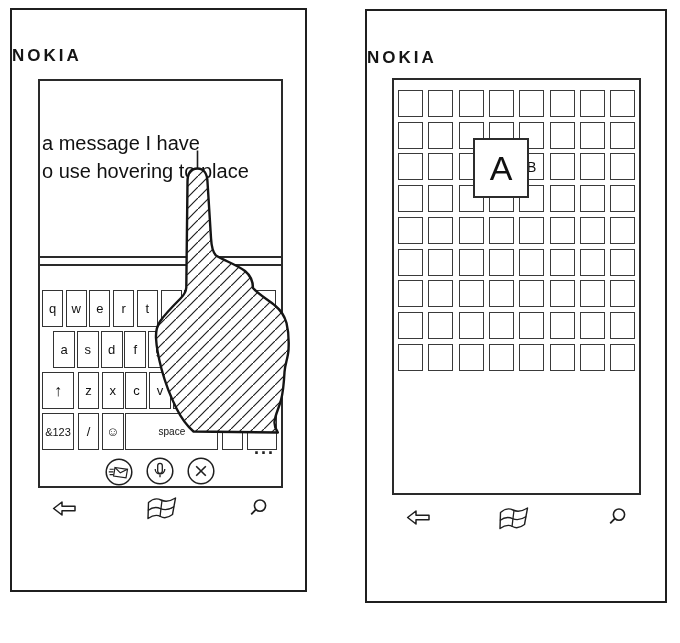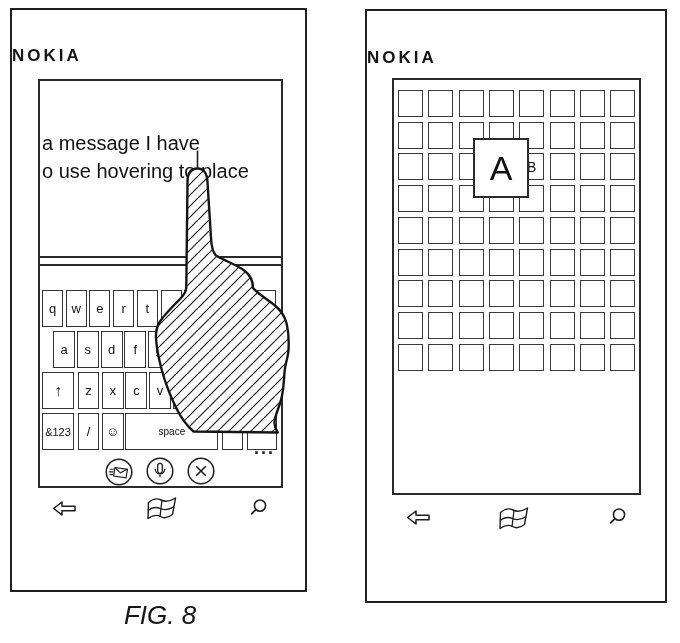--- a/index.html
+++ b/index.html
@@ -137,21 +137,20 @@
       </svg>
     </span>
     <span class="navicon" style="left:236px;top:488px;">
       <svg viewBox="0 0 20 20" width="20" height="20">
         <circle cx="12" cy="7.6" r="5.6" fill="none" stroke="#1f1f1f" stroke-width="1.6"></circle>
         <path d="M7.8,11.6 L3.2,16.4" stroke="#1f1f1f" stroke-width="1.8"></path>
       </svg>
     </span>
   </div>
 
-  <div class="figlabel figlabel8">FIG. 8</div>
 
   <div class="phone phone5">
     <div class="brand brand5">NOKIA</div>
 
     <div class="screen screen5" id="grid">
       <div class="popup">
         <span>A</span>
       </div>
     <div class="gcell" style="left: 4px; top: 10px;"></div>
         <div class="gcell" style="left: 34.3px; top: 10px;"></div>

